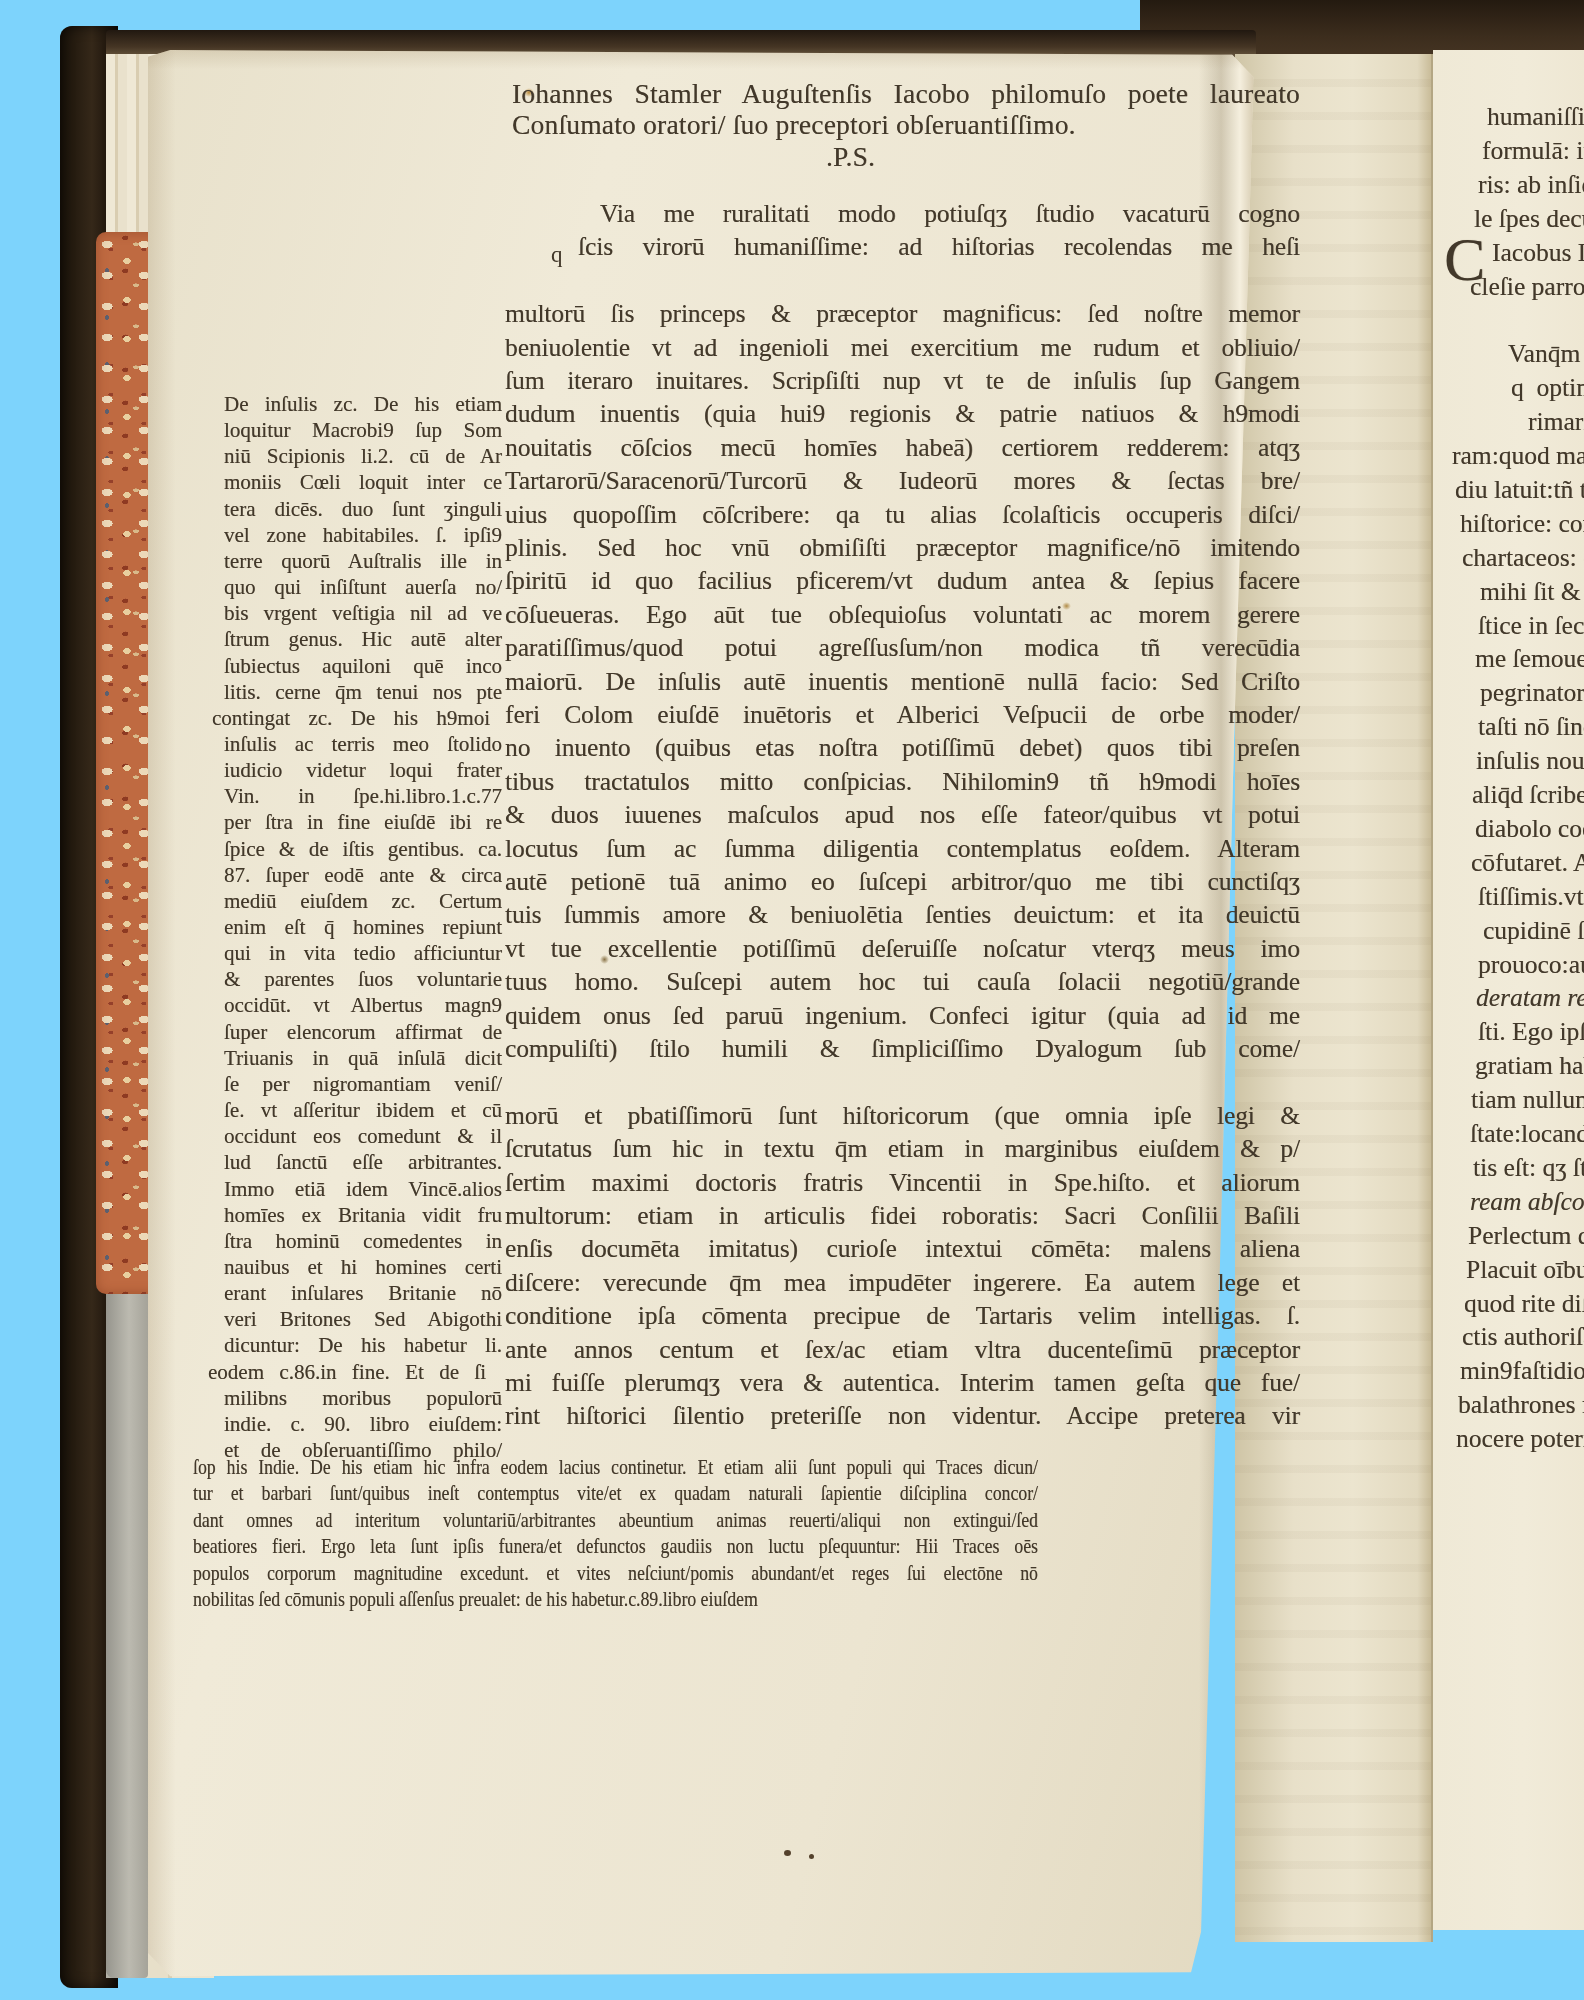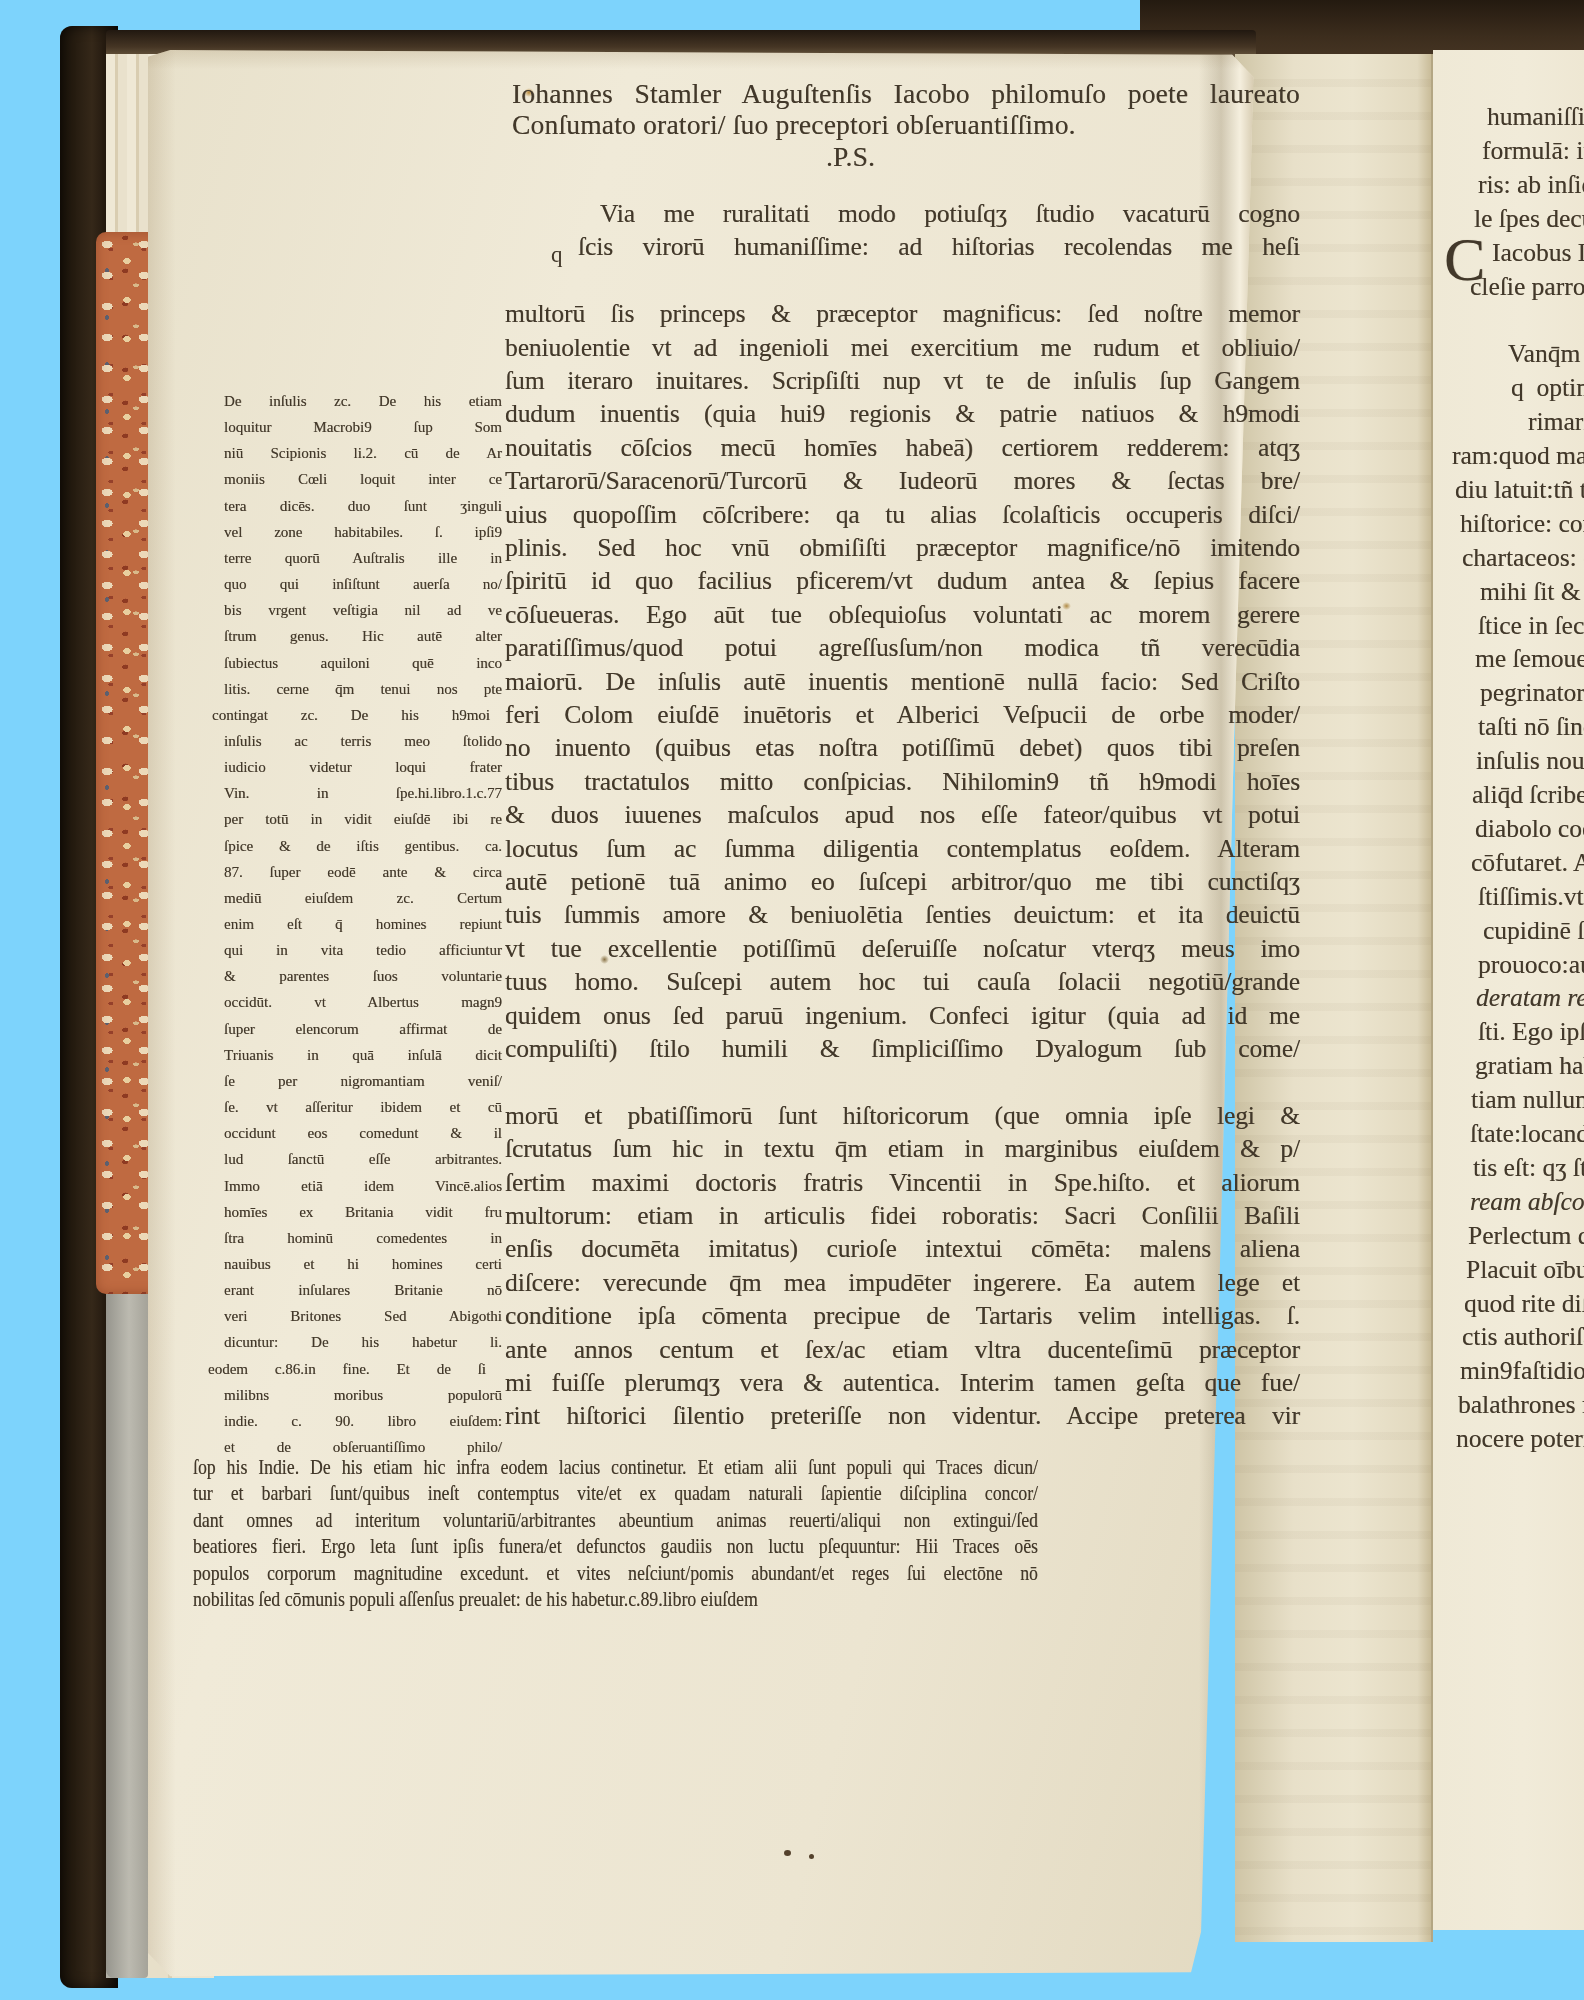--- a/index.html
+++ b/index.html
@@ -59,21 +59,21 @@
   .d1{left:784px;top:1850px;width:7px;height:6px;}
   .d2{left:809px;top:1854px;width:5px;height:5px;}
   
   .lines{position:absolute;inset:0;z-index:6;pointer-events:none;}
   .tline{position:absolute;white-space:pre;color:#42382a;
     text-shadow:0.3px 0.3px 0.6px rgba(62,50,32,.5);}
   .jl .tline{white-space:normal;text-align:justify;text-align-last:justify;}
   .tline.nj{white-space:pre;text-align:left;text-align-last:auto;}
   .tline.it{font-style:italic;}
   .body-list .tline{font-size:25.5px;letter-spacing:-0.1px;line-height:1.1;}
-  .margin-list .tline{font-size:15px;line-height:1.1;}
+  .margin-list .tline{font-size:21px;line-height:1.1;}
   .bottom-list .tline{font-size:21px;line-height:1.05;transform:scaleX(.845);transform-origin:0 0;}
   .rp-list .tline{font-size:25.5px;line-height:1.1;}
   .hline{position:absolute;z-index:6;font-size:27.5px;letter-spacing:.2px;color:#42382a;
     text-shadow:0.3px 0.3px 0.6px rgba(62,50,32,.5);}
   .hjust{text-align:justify;text-align-last:justify;}
   .guide-q{position:absolute;z-index:6;font-size:23px;color:#42382a;}
   .drop-cap{position:absolute;z-index:6;font-size:62px;line-height:.9;color:#42382a;
     text-shadow:0.4px 0.4px 0.7px rgba(62,50,32,.5);}
 </style>
 </head>
@@ -155,21 +155,21 @@
       <div class="tline" style="top: 549.9px; left: 224px; width: 278px;">terre quorū Auſtralis ille in</div>
       <div class="tline" style="top: 576.05px; left: 224px; width: 278px;">quo qui inſiſtunt auerſa no/</div>
       <div class="tline" style="top: 602.2px; left: 224px; width: 278px;">bis vrgent veſtigia nil ad ve</div>
       <div class="tline" style="top: 628.35px; left: 224px; width: 278px;">ſtrum genus. Hic autē alter</div>
       <div class="tline" style="top: 654.5px; left: 224px; width: 278px;">ſubiectus aquiloni quē inco</div>
       <div class="tline" style="top: 680.65px; left: 224px; width: 278px;">litis. cerne q̄m tenui nos pte</div>
       <div class="tline" style="top: 706.8px; left: 212px; width: 278px;">contingat zc. De his h9moi</div>
       <div class="tline" style="top: 732.95px; left: 224px; width: 278px;">inſulis ac terris meo ſtolido</div>
       <div class="tline" style="top: 759.1px; left: 224px; width: 278px;">iudicio videtur loqui frater</div>
       <div class="tline" style="top: 785.25px; left: 224px; width: 278px;">Vin. in ſpe.hi.libro.1.c.77</div>
-      <div class="tline" style="top: 811.4px; left: 224px; width: 278px;">per totū in vidit eiuſdē ibi re</div>
+      <div class="tline" style="top: 811.4px; left: 224px; width: 278px;">per ſtra in fine eiuſdē ibi re</div>
       <div class="tline" style="top: 837.55px; left: 224px; width: 278px;">ſpice &amp; de iſtis gentibus. ca.</div>
       <div class="tline" style="top: 863.7px; left: 224px; width: 278px;">87. ſuper eodē ante &amp; circa</div>
       <div class="tline" style="top: 889.85px; left: 224px; width: 278px;">mediū eiuſdem zc. Certum</div>
       <div class="tline" style="top: 916px; left: 224px; width: 278px;">enim eſt q̄ homines repiunt</div>
       <div class="tline" style="top: 942.15px; left: 224px; width: 278px;">qui in vita tedio afficiuntur</div>
       <div class="tline" style="top: 968.3px; left: 224px; width: 278px;">&amp; parentes ſuos voluntarie</div>
       <div class="tline" style="top: 994.45px; left: 224px; width: 278px;">occidūt. vt Albertus magn9</div>
       <div class="tline" style="top: 1020.6px; left: 224px; width: 278px;">ſuper elencorum affirmat de</div>
       <div class="tline" style="top: 1046.75px; left: 224px; width: 278px;">Triuanis in quā inſulā dicit</div>
       <div class="tline" style="top: 1072.9px; left: 224px; width: 278px;">ſe per nigromantiam veniſ/</div>

